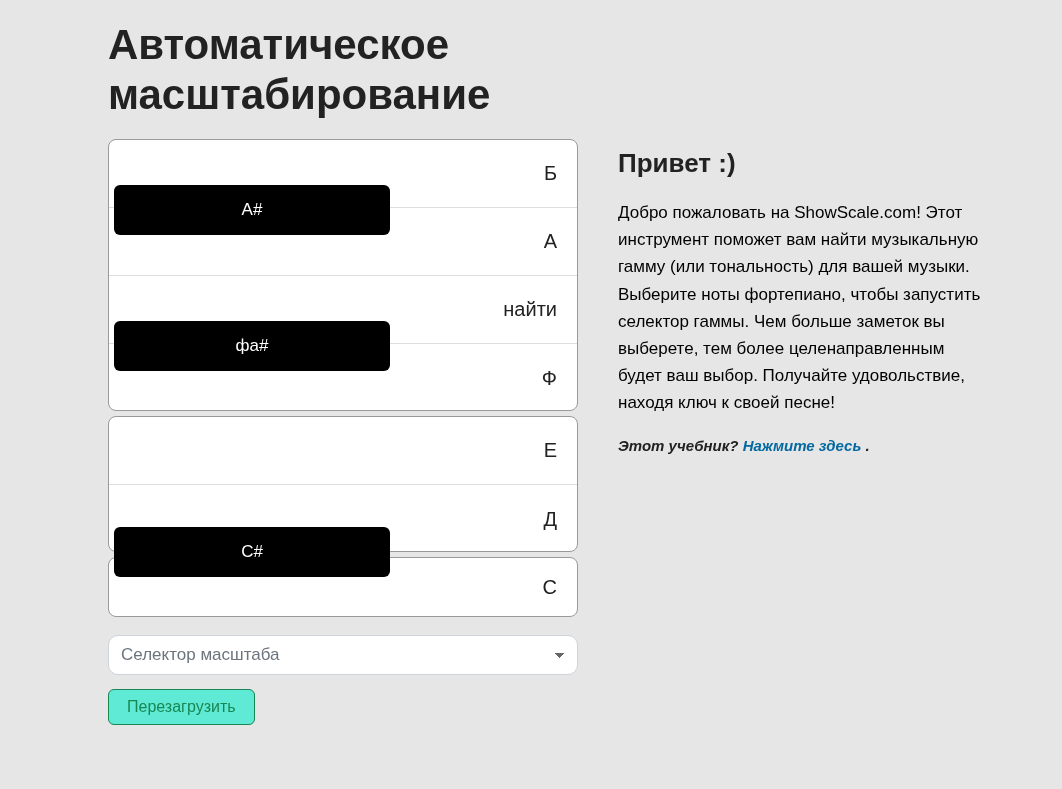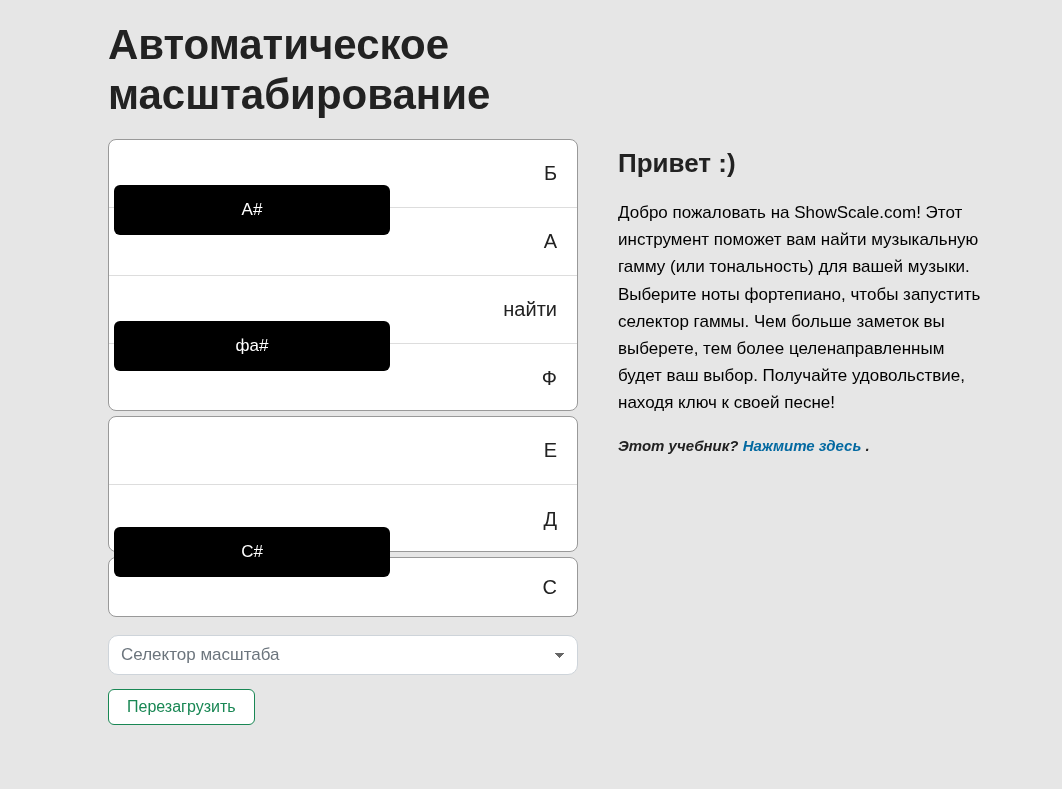--- a/index.html
+++ b/index.html
@@ -120,21 +120,21 @@
       appearance: none;
       -webkit-appearance: none;
       background-image: linear-gradient(45deg, transparent 50%, #666 50%), linear-gradient(135deg, #666 50%, transparent 50%);
       background-position: calc(100% - 18px) 17px, calc(100% - 13px) 17px;
       background-size: 5px 5px, 5px 5px;
       background-repeat: no-repeat;
     }
     .reload-btn {
       margin-top: 14px;
       padding: 8px 18px;
-      background: #ffffff;
+      background: #5eead4;
       border: 1px solid #198754;
       color: #198754;
       font-size: 16px;
       border-radius: 6px;
       cursor: pointer;
       text-align: right;
     }
   </style>
 </head>
 <body>

